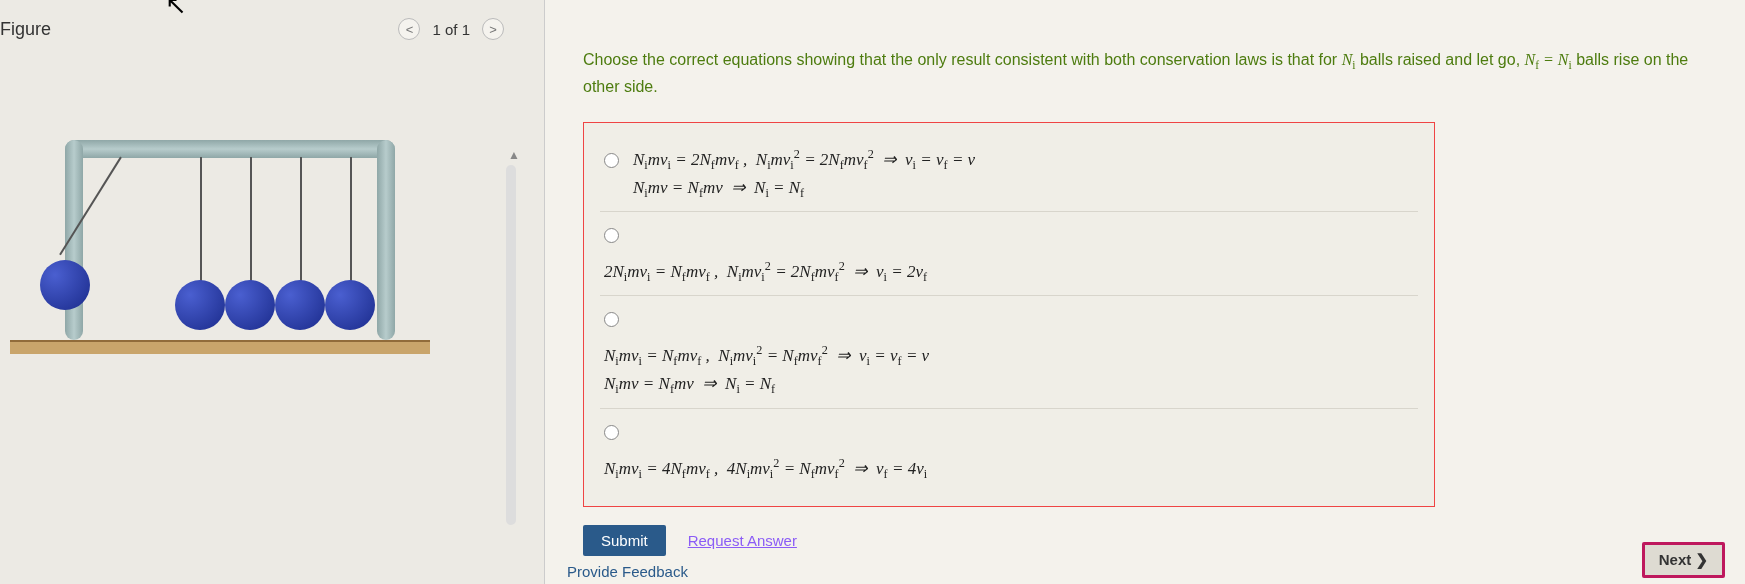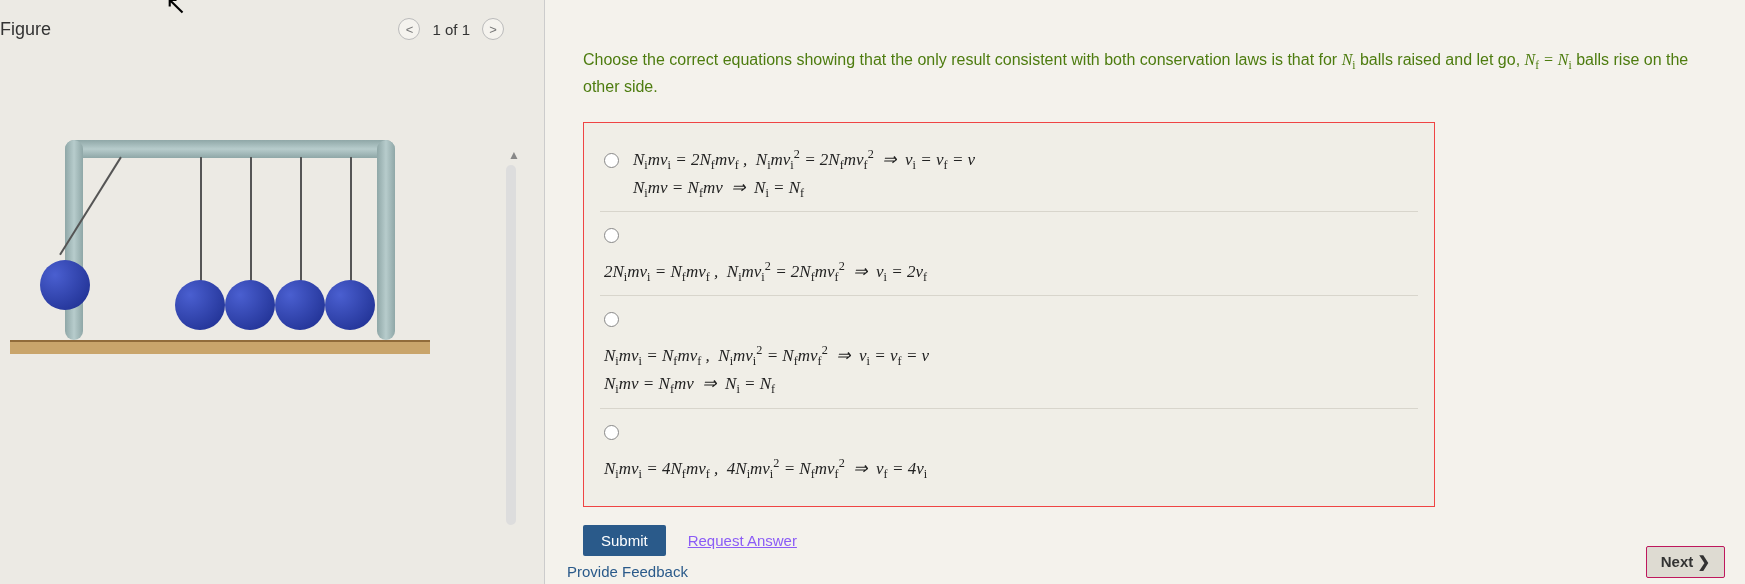--- a/index.html
+++ b/index.html
@@ -188,21 +188,21 @@
     bottom: 4px;
     left: 22px;
     color: #2a5a8a;
     font-size: 15px;
   }
   .next-btn {
     position: absolute;
     bottom: 6px;
     right: 20px;
     background: #dedbd2;
-    border: 1px solid #be185d;
+    border: 3px solid #be185d;
     padding: 6px 14px;
     font-size: 15px;
     font-weight: bold;
     cursor: pointer;
     border-radius: 2px;
     color: #333;
   }
 </style>
 </head>
 <body>

